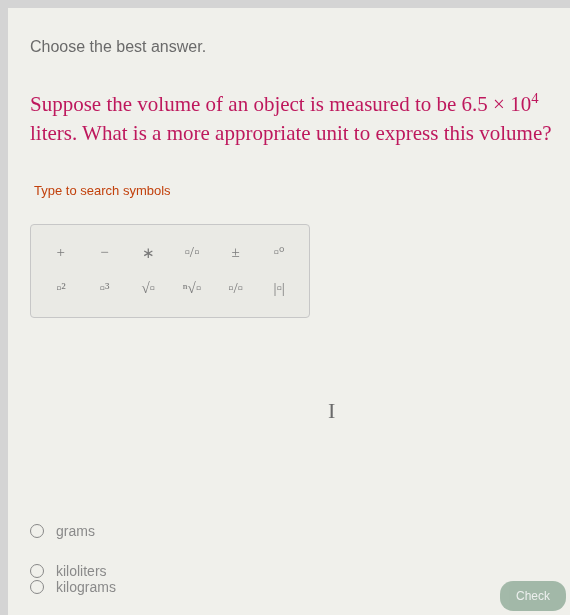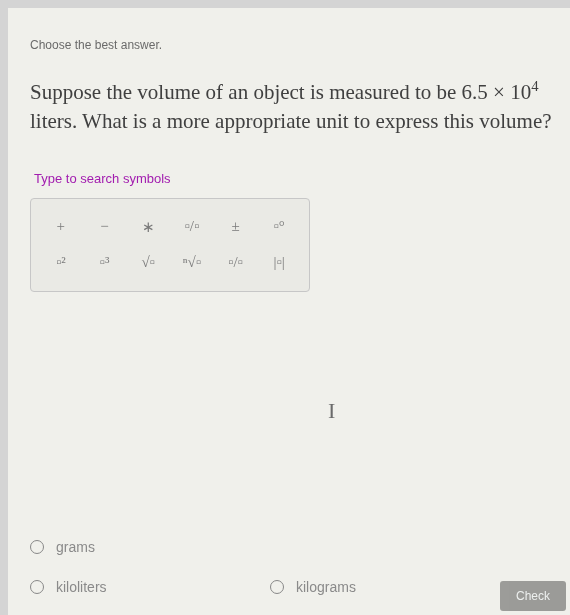--- a/index.html
+++ b/index.html
@@ -13,40 +13,40 @@
       overflow: hidden;
     }
     .page {
       background: #f0f0eb;
       width: 100%;
       height: 100%;
       padding: 30px 10px 10px 22px;
       position: relative;
     }
     .instruction {
-      font-size: 12px;
+      font-size: 16px;
       color: #6a6a6a;
-      margin-bottom: 24px;
+      margin-bottom: 32px;
       font-family: Arial, sans-serif;
     }
     .question {
       font-size: 21px;
-      color: #404040;
+      color: #be185d;
       line-height: 1.4;
       margin-bottom: 28px;
       font-family: Georgia, serif;
     }
     .sci { white-space: nowrap; }
     .sup { vertical-align: super; font-size: 0.7em; }
     .search-hint {
       font-size: 13px;
-      color: #a21caf;
+      color: #c2410c;
       font-family: Arial, sans-serif;
       padding: 6px 4px;
-      margin-bottom: 6px;
+      margin-bottom: 20px;
     }
     .symbol-palette {
       border: 1px solid #c7c7c7;
       border-radius: 4px;
       width: 280px;
       background: #eaeae5;
       padding: 10px 8px;
     }
     .sym-row {
       display: flex;
@@ -73,20 +73,21 @@
     }
     .choices {
       position: absolute;
       bottom: 20px;
       left: 22px;
       right: 10px;
     }
     .choice-row {
       display: flex;
       margin-bottom: 24px;
+      flex-direction: column;
     }
     .choice {
       display: flex;
       align-items: center;
       gap: 12px;
       width: 240px;
       cursor: pointer;
     }
     .radio {
       width: 14px;
@@ -97,25 +98,25 @@
     }
     .choice-label {
       font-size: 14px;
       color: #8a8a8a;
       font-family: Arial, sans-serif;
     }
     .check-btn {
       position: absolute;
       right: 4px;
       bottom: 4px;
-      background: #000000;
+      background: #14532d;
       color: #e8f0f6;
       font-size: 12px;
       padding: 8px 16px;
-      border-radius: 3px;
+      border-radius: 13px;
       font-family: Arial, sans-serif;
       opacity: 0.35;
     }
   </style>
 </head>
 <body>
 
 <div class="page">
 
   <div class="instruction">Choose the best answer.</div>

